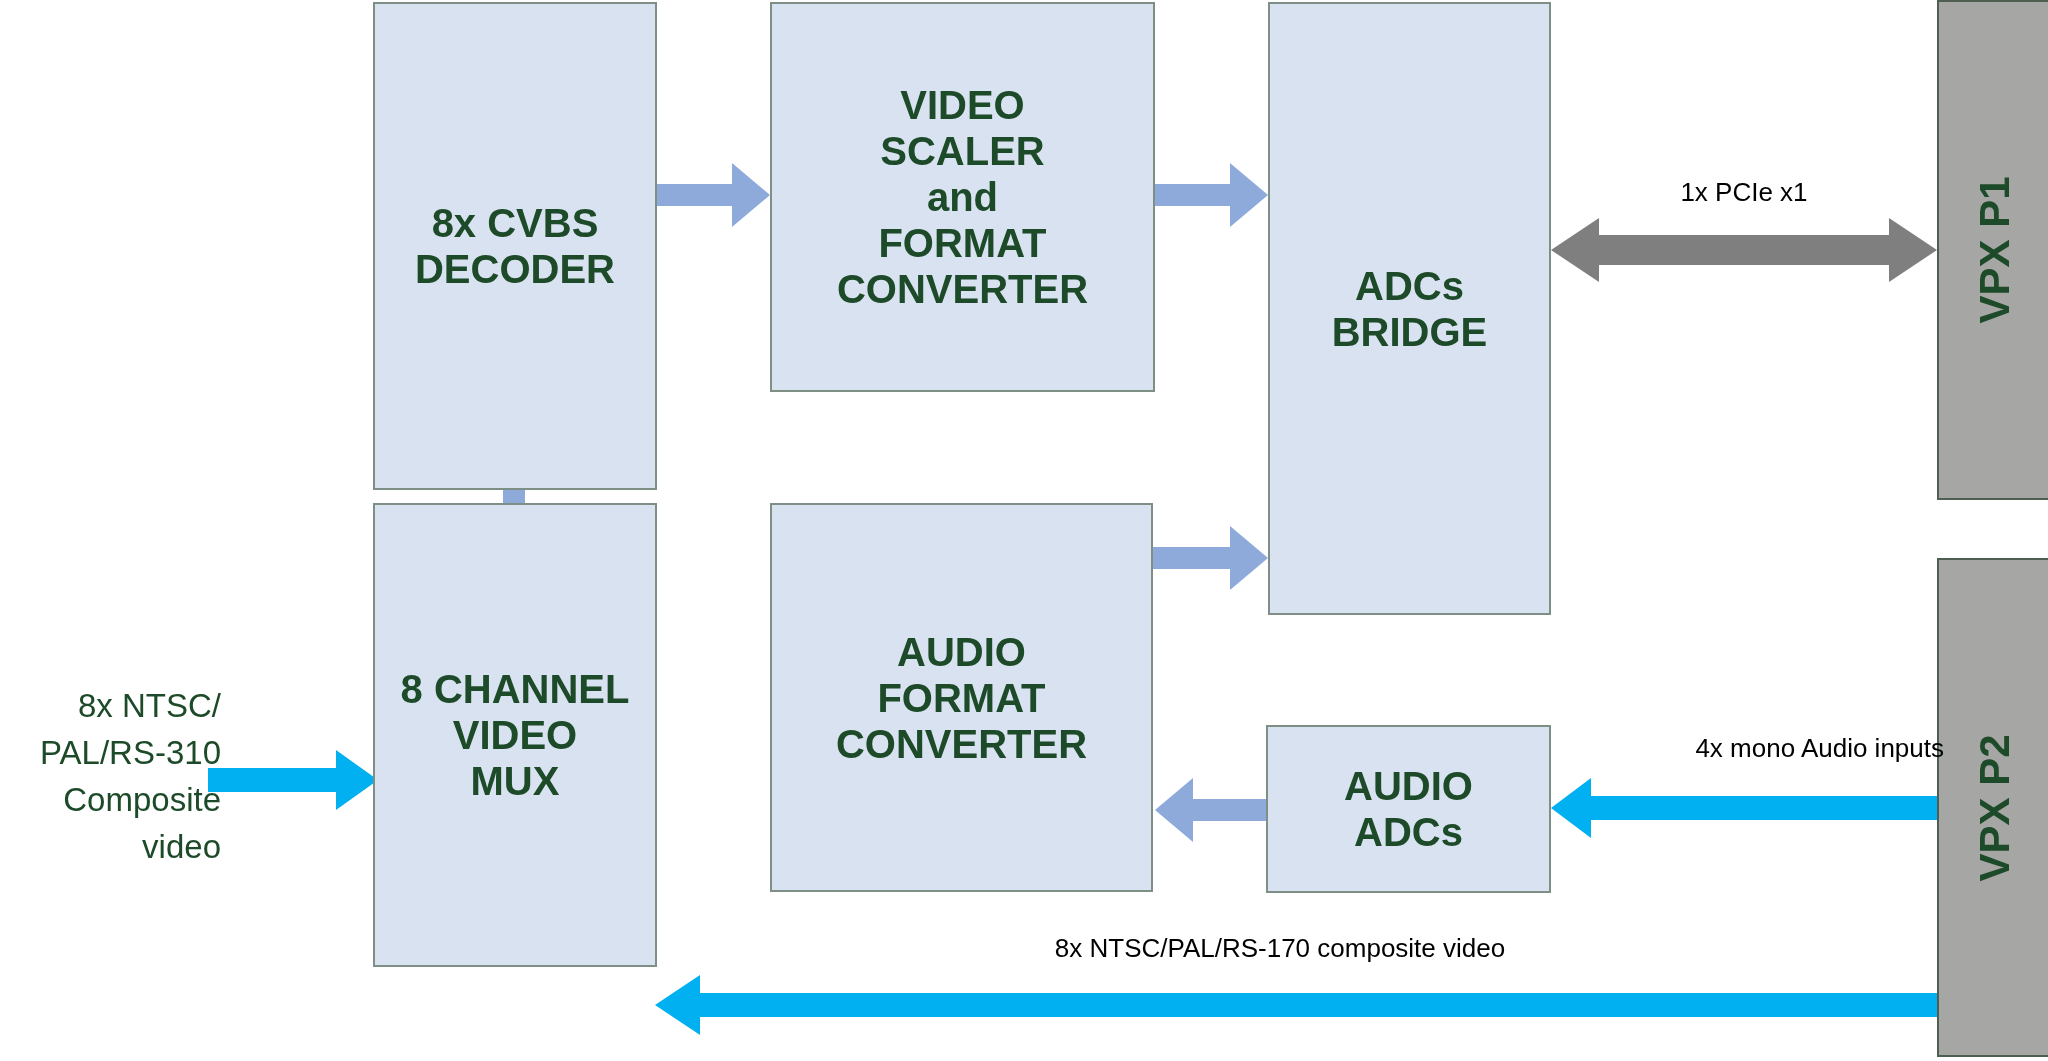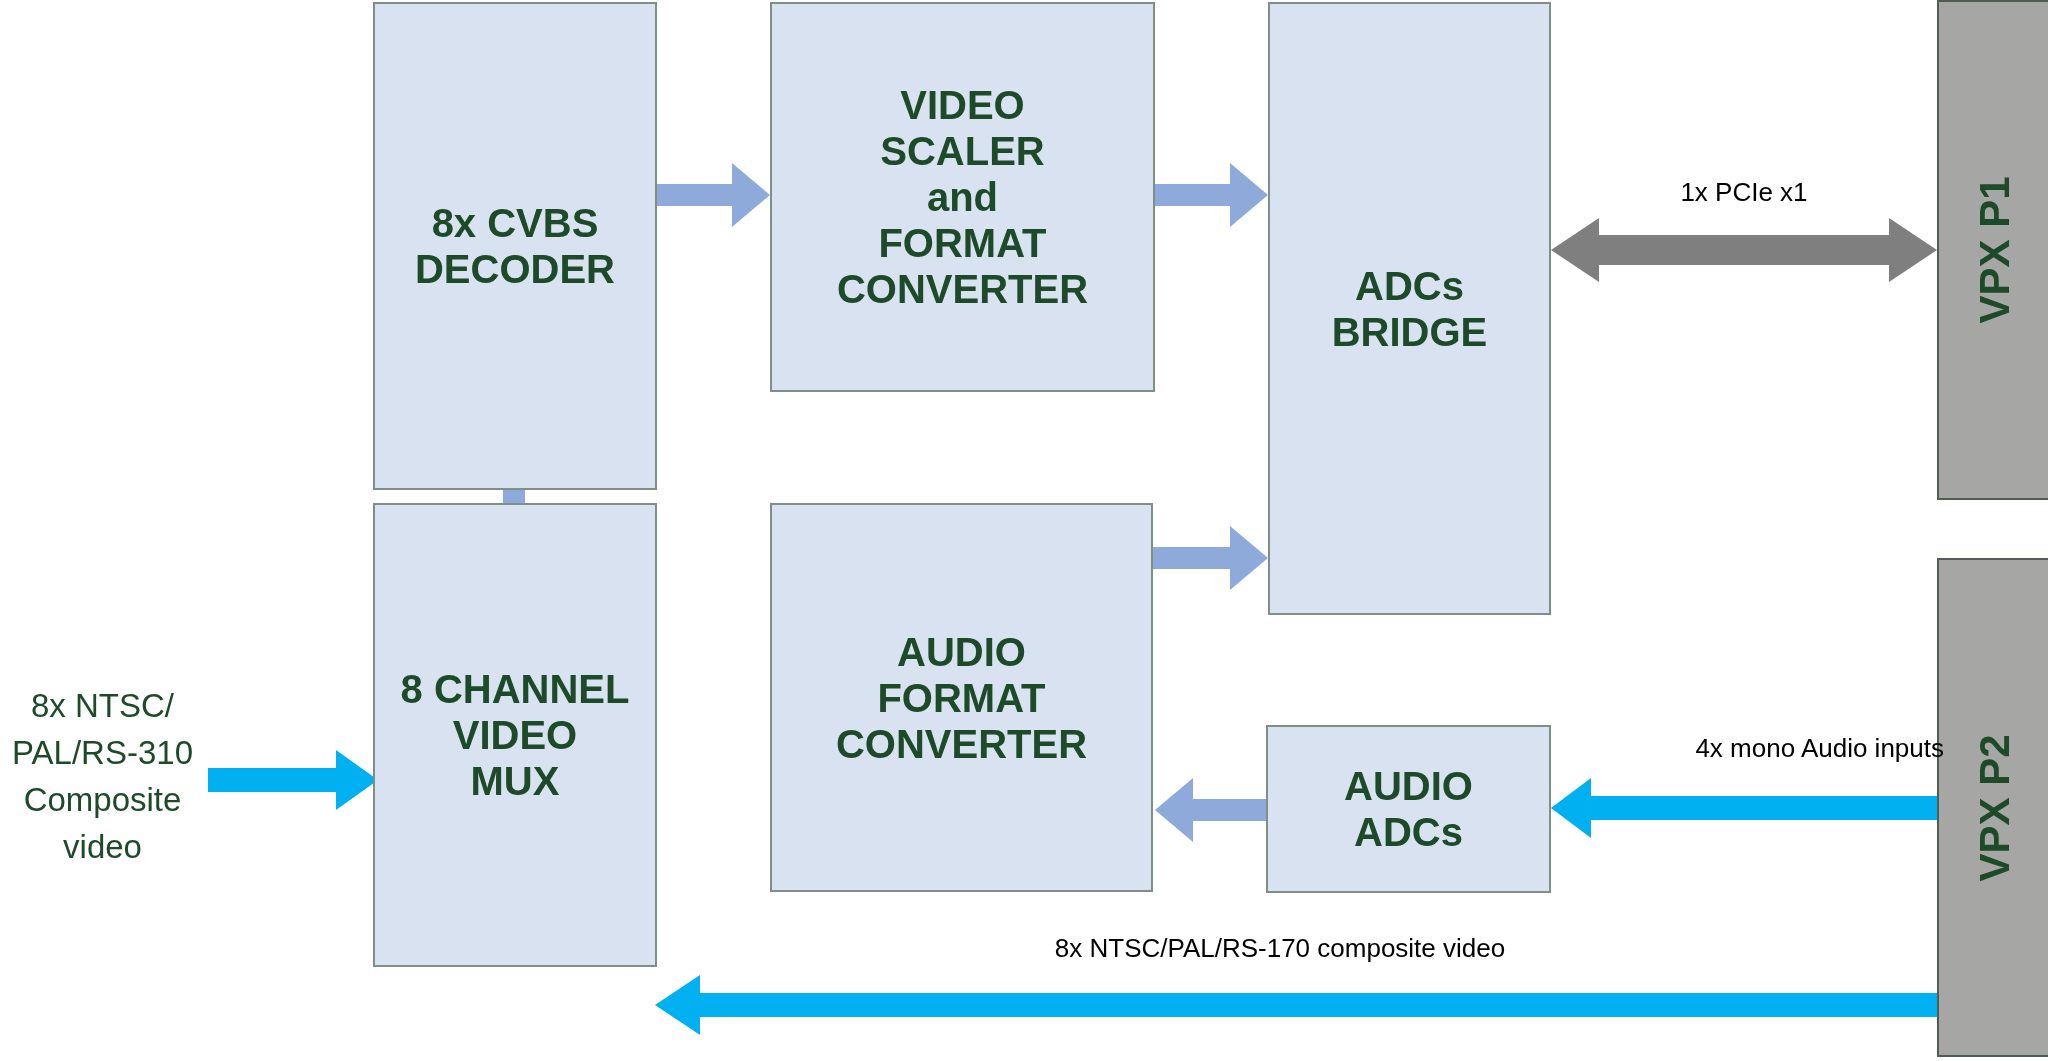--- a/index.html
+++ b/index.html
@@ -34,21 +34,22 @@
   .vpx-label{
     color:var(--text_green);font-weight:bold;font-size:42px;
     transform:rotate(-90deg);white-space:nowrap;
   }
   .flow-label{
     position:absolute;color:var(--label_black);font-size:26px;line-height:40px;
     text-align:center;white-space:nowrap;
   }
   .green-label{
     position:absolute;color:var(--text_green);font-size:33px;line-height:47px;
-    text-align:center;
+    text-align:right;
+    margin-left:16px;
   }
   .green-label span{display:block;}
   svg.arrows{position:absolute;left:0;top:0;width:2048px;height:1061px;pointer-events:none;}
 </style>
 </head>
 <body>
 
 <div class="canvas">
 
   <svg class="arrows" viewBox="0 0 2048 1061">

